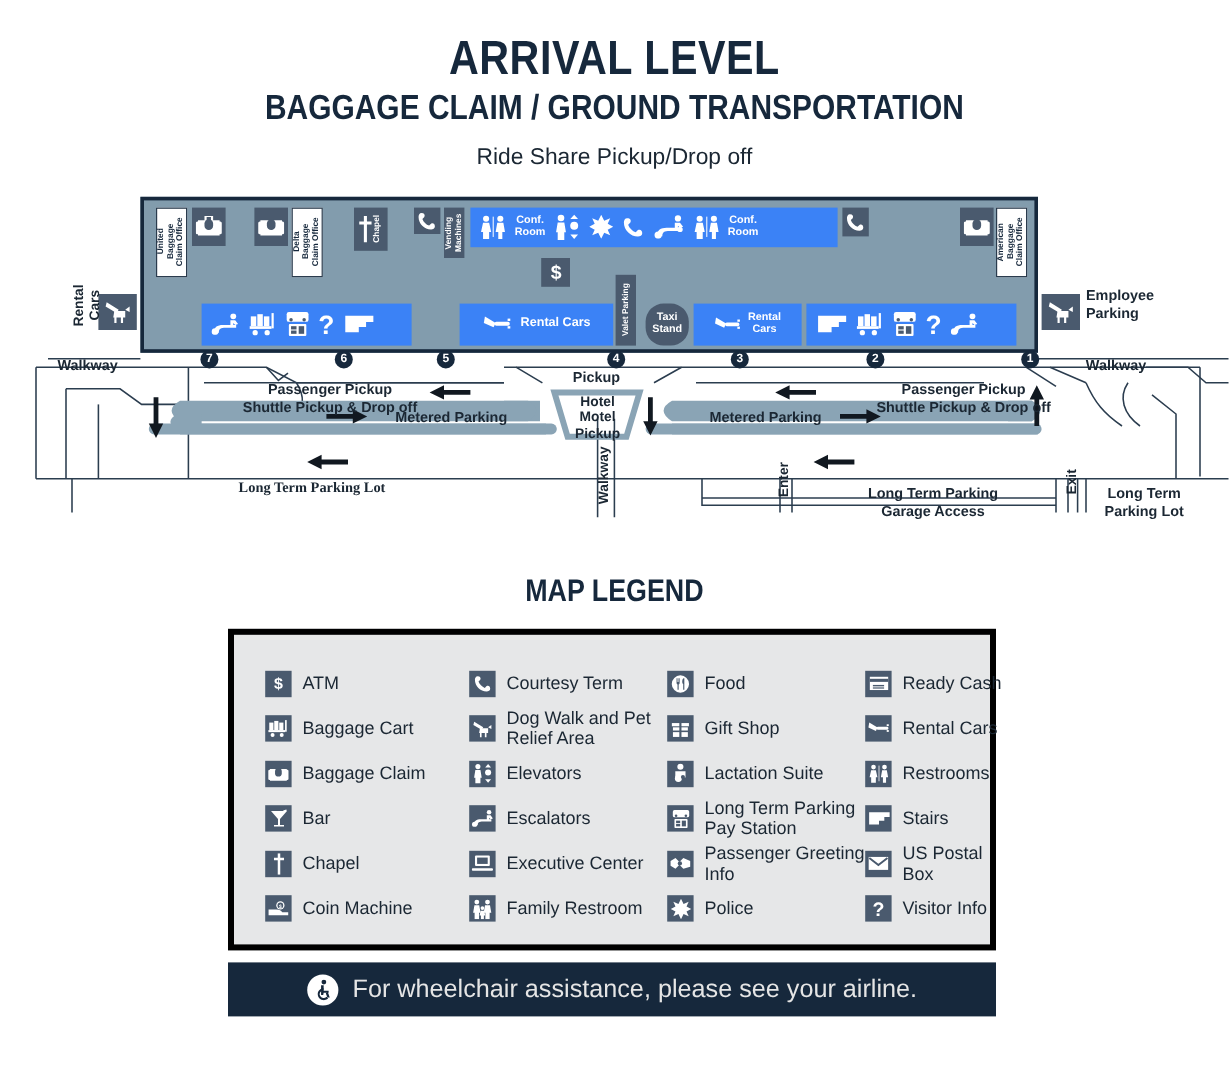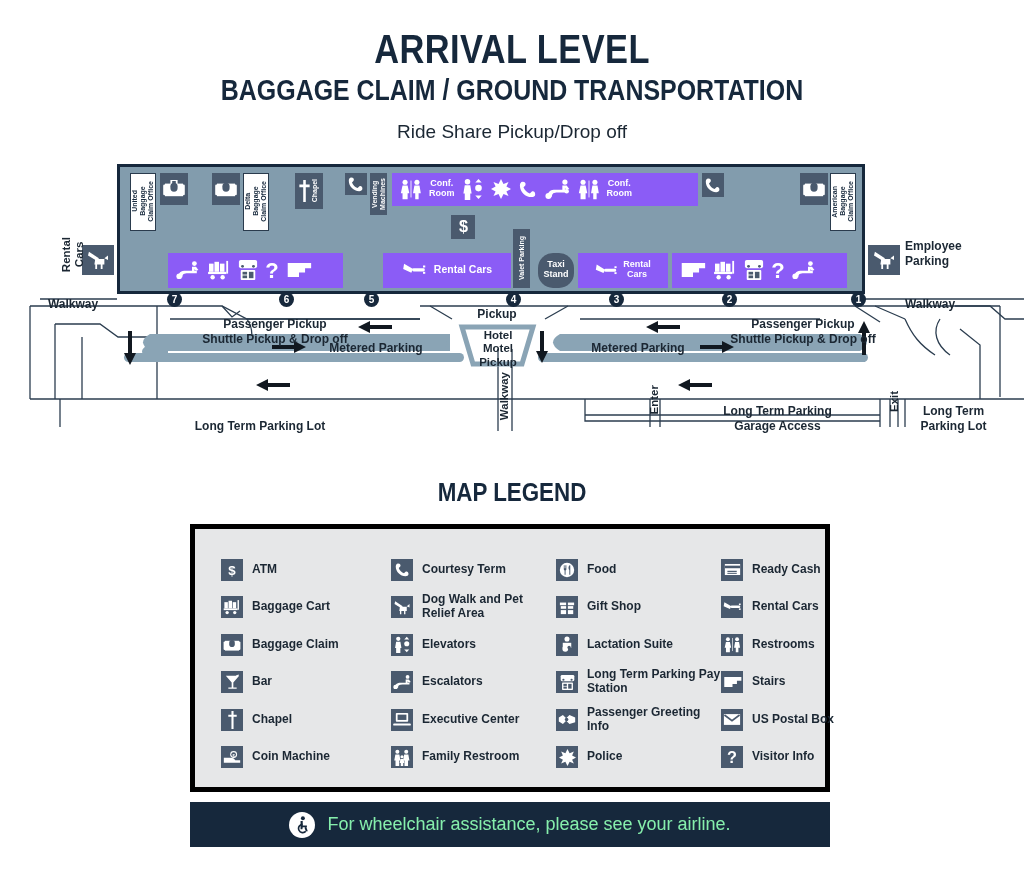--- a/index.html
+++ b/index.html
@@ -40,21 +40,21 @@
 
   
   #map { position:relative; width:1024px; height:310px; margin-top:14px; }
 
   
   .terminal {
     position:absolute; left:117px; top:5px; width:748px; height:130px;
     background:#829cad; border:3px solid #16283c;
   }
   
-  .strip { position:absolute; background:#8b5cf6; display:flex; align-items:center; }
+  .strip { position:absolute; background:#3b82f6; display:flex; align-items:center; }
   .ibox  { position:absolute; background:#4a5a6e; display:flex; align-items:center; justify-content:center; }
   .wbox  { position:absolute; background:#ffffff; border:1.5px solid #2a3b4d;
            display:flex; align-items:center; justify-content:center; }
 
   .vtext { writing-mode:vertical-rl; transform:rotate(180deg);
            font-size:7px; font-weight:bold; line-height:1.12; text-align:center; }
   .vtext.dark { color:#16283c; }
   .vtext.lite { color:#ffffff; }
   .ltext { color:#fff; font-size:9px; font-weight:bold; line-height:1.1; text-align:center; }
 
@@ -83,30 +83,30 @@
   }
   #legend .grid {
     display:grid;
     grid-template-columns: 170px 165px 165px 125px;
     padding:22px 0 0 26px;
     row-gap:0px;
   }
   .lrow { display:flex; align-items:center; height:37.5px; }
   .lic  { width:22px; height:22px; background:#4a5a6e; flex:0 0 22px;
           display:flex; align-items:center; justify-content:center; margin-right:9px; }
-  .llab { font-size:12px; font-weight:bold; color:#1b2733; line-height:1.15; }
+  .llab { font-size:15px; font-weight:normal; color:#1b2733; line-height:1.15; }
 
   
   #banner {
     position:absolute; left:190px; top:802px; width:640px; height:45px;
     background:#16283c; display:flex; align-items:center; justify-content:center;
   }
   #banner .wc { width:26px; height:26px; border-radius:50%; background:#fff;
                 display:flex; align-items:center; justify-content:center; margin-right:12px; }
-  #banner .btxt { color:#86efac; font-size:18px; }
+  #banner .btxt { color:#e5e5e5; font-size:21px; }
 </style>
 </head>
 <body>
 
 <div id="titles">
   <div class="t-main">ARRIVAL LEVEL</div>
   <div class="t-sub">BAGGAGE CLAIM / GROUND TRANSPORTATION</div>
   <div class="t-note">Ride Share Pickup/Drop off</div>
 </div>
 
@@ -531,21 +531,21 @@
   <div class="rd" style="left:462px; top:148px; width:70px;">Pickup</div>
 
   <div class="rd" style="left:160px; top:158px; width:230px;">Passenger Pickup<br>Shuttle Pickup &amp; Drop off</div>
   <div class="rd" style="left:688px; top:158px; width:230px;">Passenger Pickup<br>Shuttle Pickup &amp; Drop off</div>
 
   <div class="rd" style="left:316px; top:182px; width:120px;">Metered Parking</div>
   <div class="rd" style="left:578px; top:182px; width:120px;">Metered Parking</div>
 
   <div class="hotel" style="left:462px; top:170px; width:72px;">Hotel<br>Motel<br>Pickup</div>
 
-  <div class="rd" style="left:165px; top:260px; width:190px;">Long Term Parking Lot</div>
+  <div class="rd" style="left:165px; top:240px; width:190px;font-family:Liberation Serif, serif;">Long Term Parking Lot</div>
   <div class="rd" style="left:685px; top:245px; width:185px;">Long Term Parking<br>Garage Access</div>
   <div class="rd" style="left:906px; top:245px; width:95px;">Long Term<br>Parking Lot</div>
 
   <div class="rdv" style="left:648px; top:226px;">Enter</div>
   <div class="rdv" style="left:888px; top:232px;">Exit</div>
 </div>
 
 <div id="legend-title">MAP LEGEND</div>
 
 <div id="legend">

